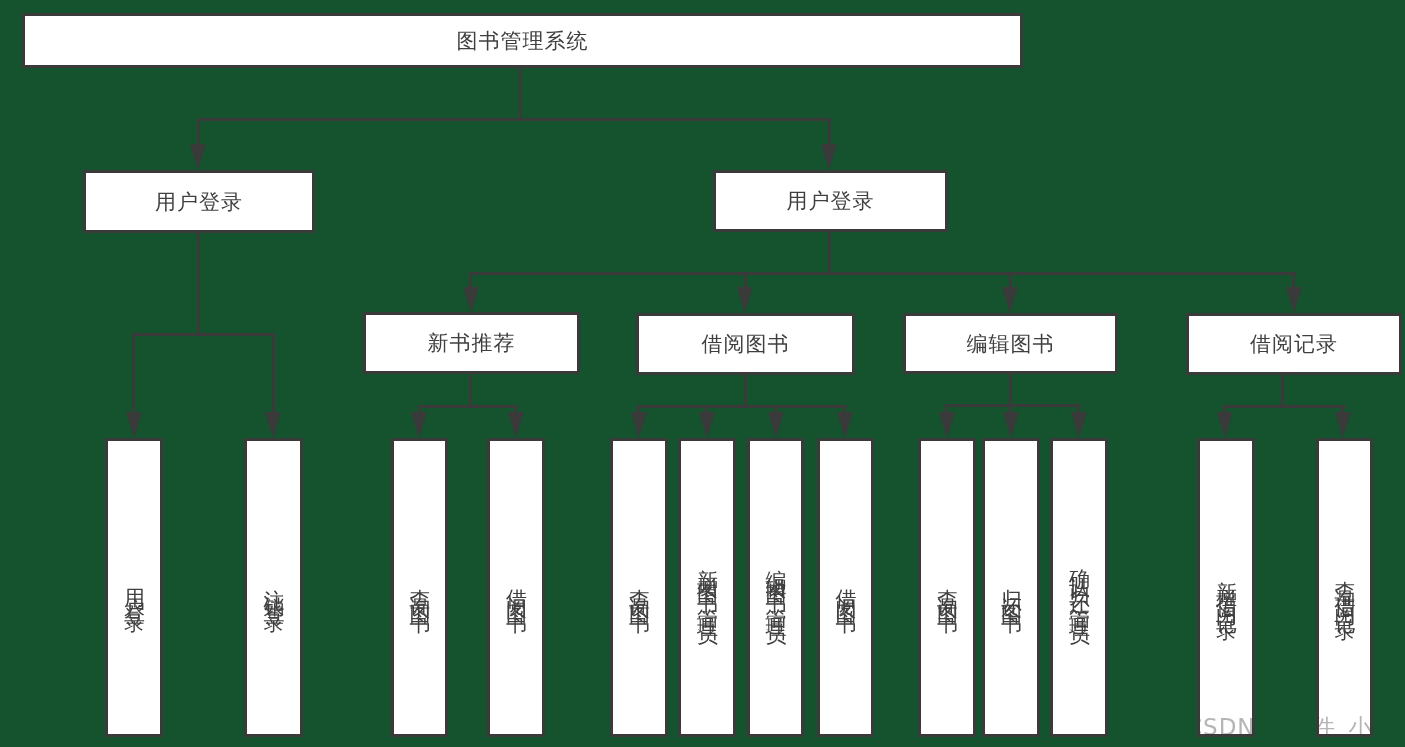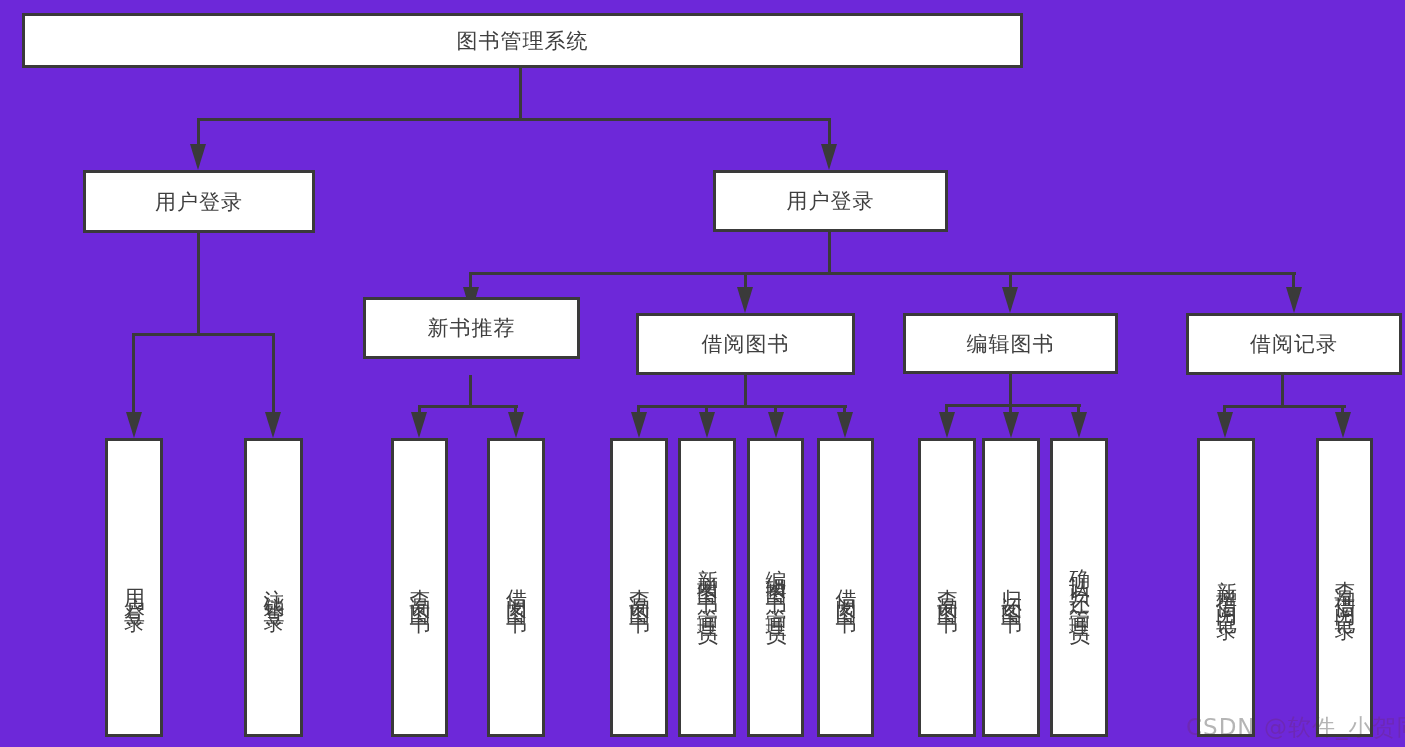--- a/index.html
+++ b/index.html
@@ -1,17 +1,17 @@
 <!DOCTYPE html>
 <html><head>
 <meta charset="utf-8">
 <style>
   html,body{margin:0;padding:0;background:#fff;}
   #stage{
-    position:relative;width:1405px;height:747px;background:#6d28d9;overflow:hidden;
+    position:relative;width:1405px;height:747px;background:#14532d;overflow:hidden;
     font-family:"DejaVu Sans","Liberation Sans",sans-serif;color:#3c3c3c;
   }
   .box{
     position:absolute;box-sizing:border-box;border:3px solid #3a3a3a;background:#ffffff;
     display:flex;align-items:center;justify-content:center;
     font-size:21px;letter-spacing:1px;color:#3f3f3f;
   }
   .vbox{top:438px;height:299px;}
   .vtext{
     writing-mode:vertical-rl;text-orientation:mixed;
@@ -63,21 +63,21 @@
   <div class="hline" style="left:469px;top:272px;width:827px;"></div>
   <div class="vline" style="left:469px;top:272px;height:18px;"></div>
   <div class="arrow" style="left:463px;top:287px;"></div>
   <div class="vline" style="left:744px;top:272px;height:18px;"></div>
   <div class="arrow" style="left:737px;top:287px;"></div>
   <div class="vline" style="left:1009px;top:272px;height:18px;"></div>
   <div class="arrow" style="left:1002px;top:287px;"></div>
   <div class="vline" style="left:1292px;top:272px;height:18px;"></div>
   <div class="arrow" style="left:1286px;top:287px;"></div>
 
-  <div class="box" style="left:363px;top:297px;width:217px;height:62px;">
+  <div class="box" style="left:363px;top:312px;width:217px;height:62px;">
     <span>新书推荐</span>
   </div>
   <div class="box" style="left:636px;top:313px;width:219px;height:62px;">
     <span>借阅图书</span>
   </div>
   <div class="box" style="left:903px;top:313px;width:215px;height:61px;">
     <span>编辑图书</span>
   </div>
   <div class="box" style="left:1186px;top:313px;width:216px;height:62px;">
     <span>借阅记录</span>

